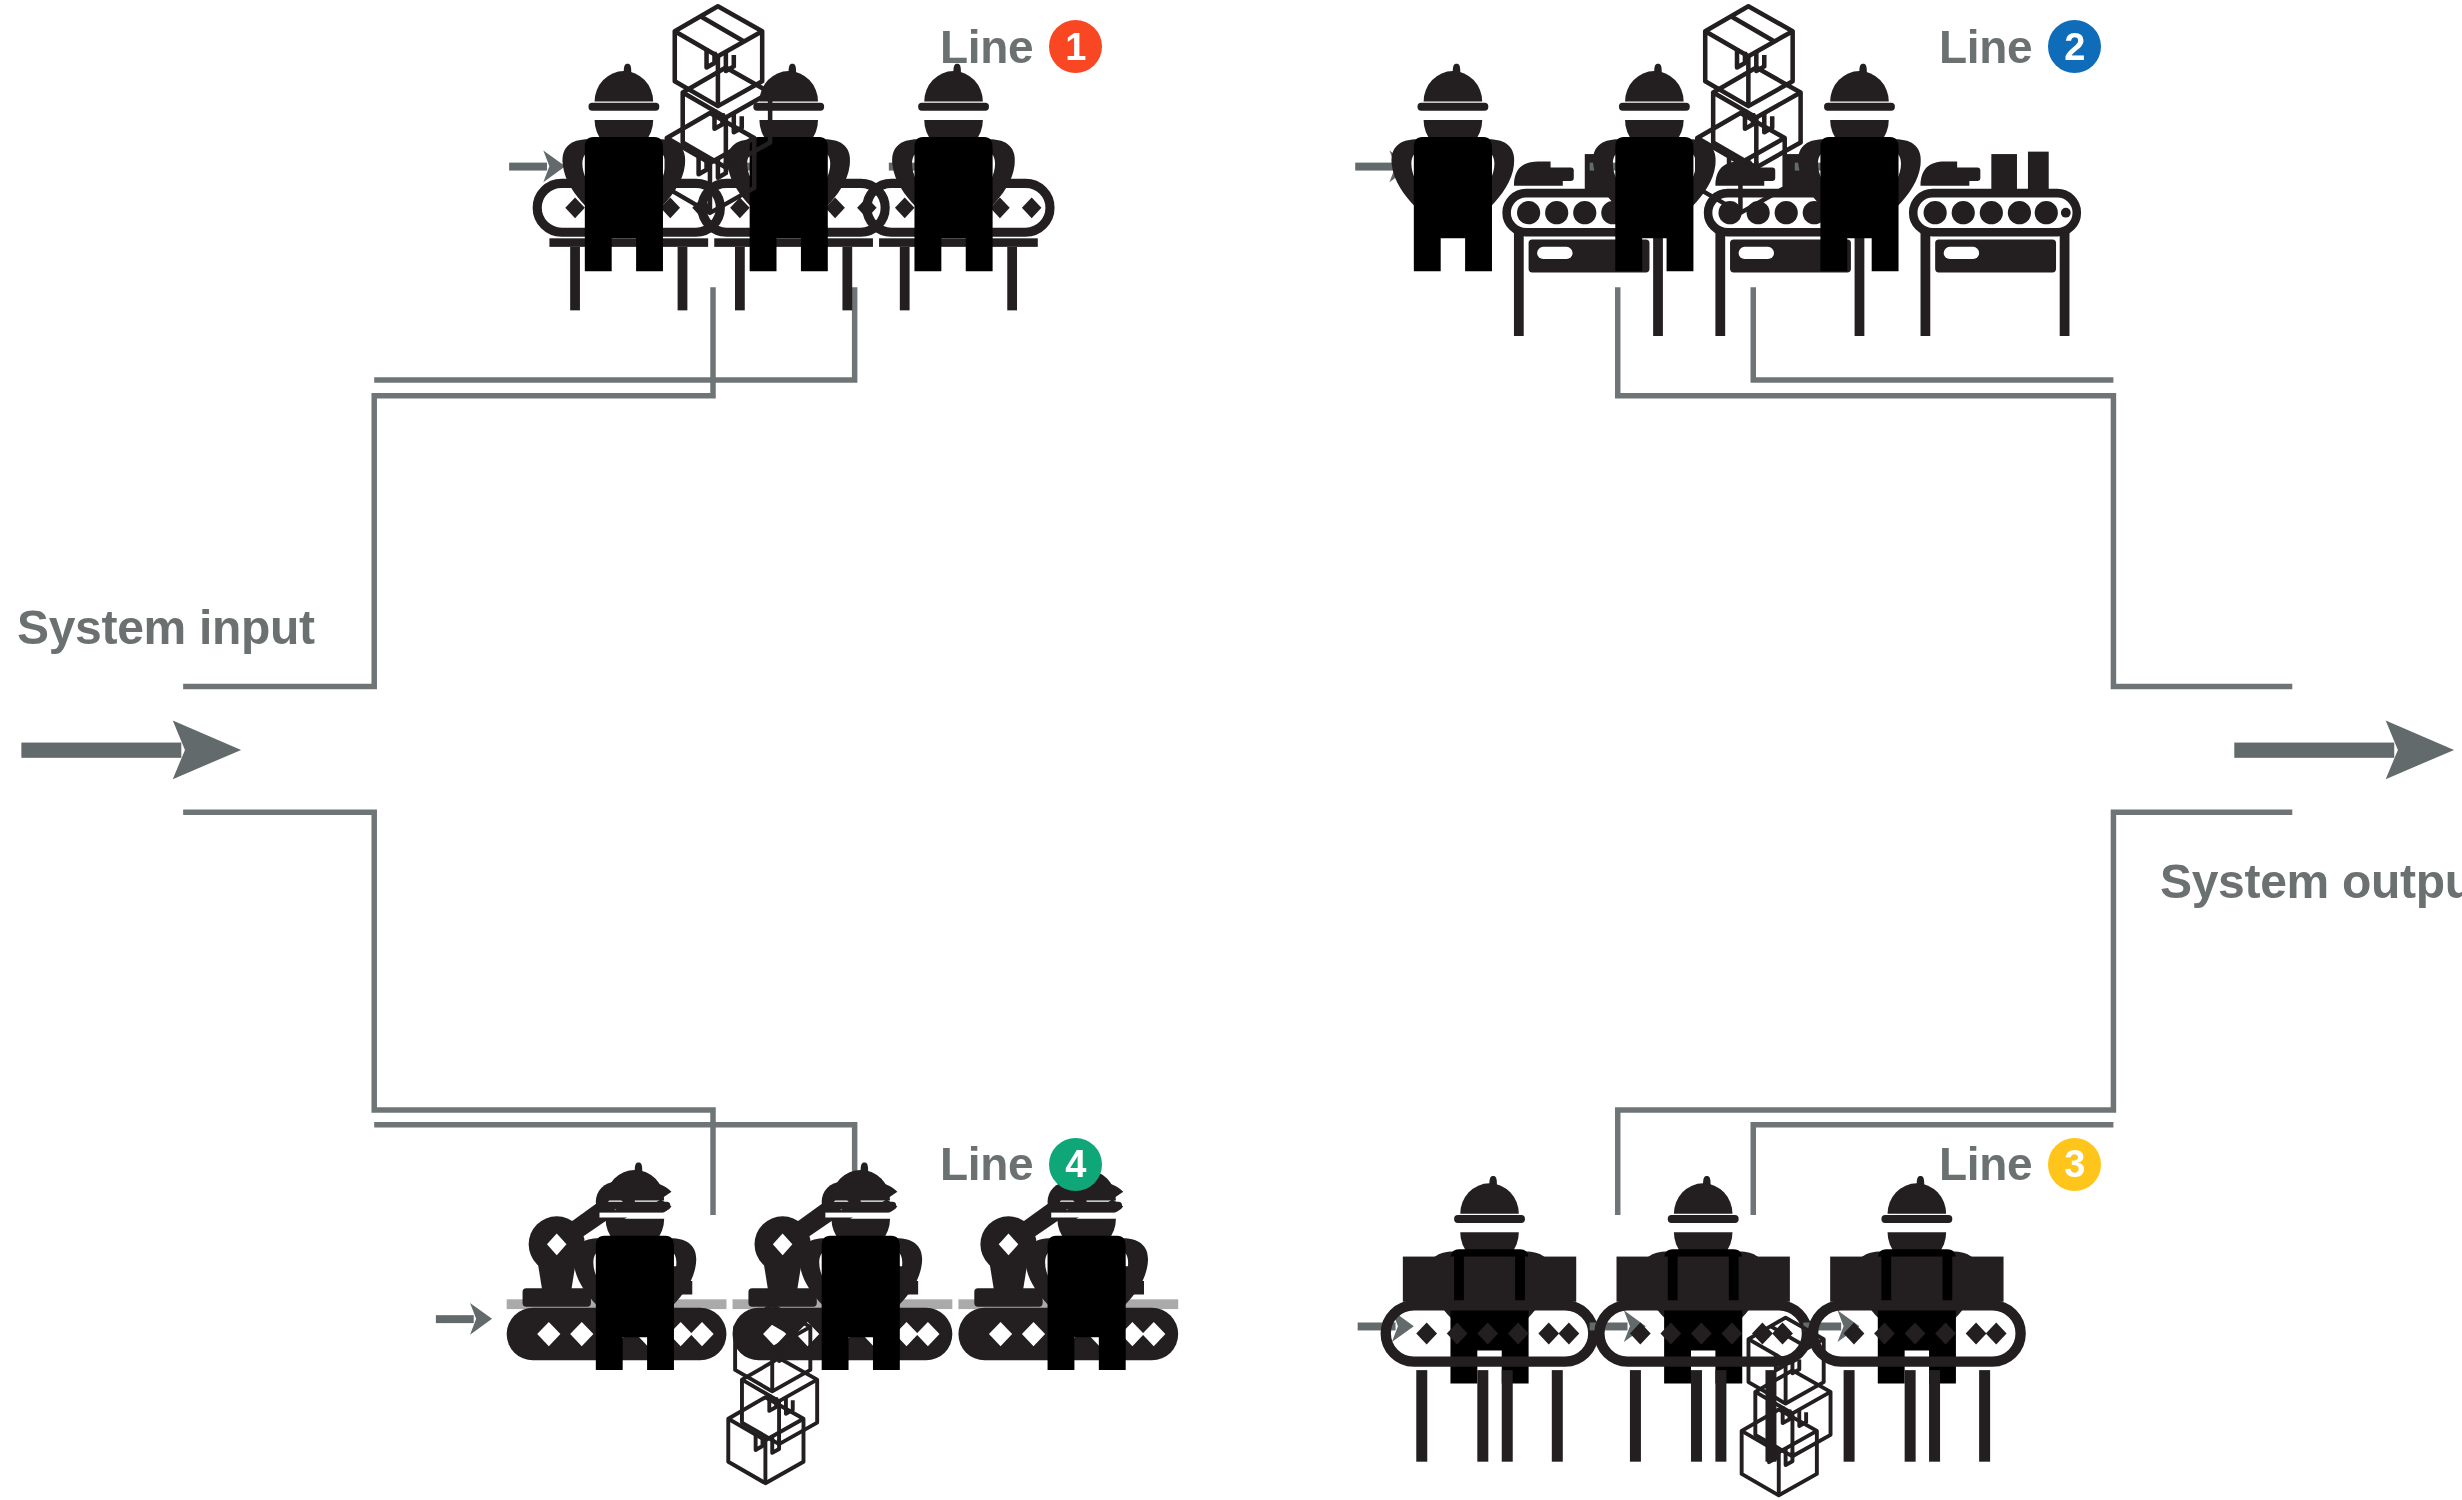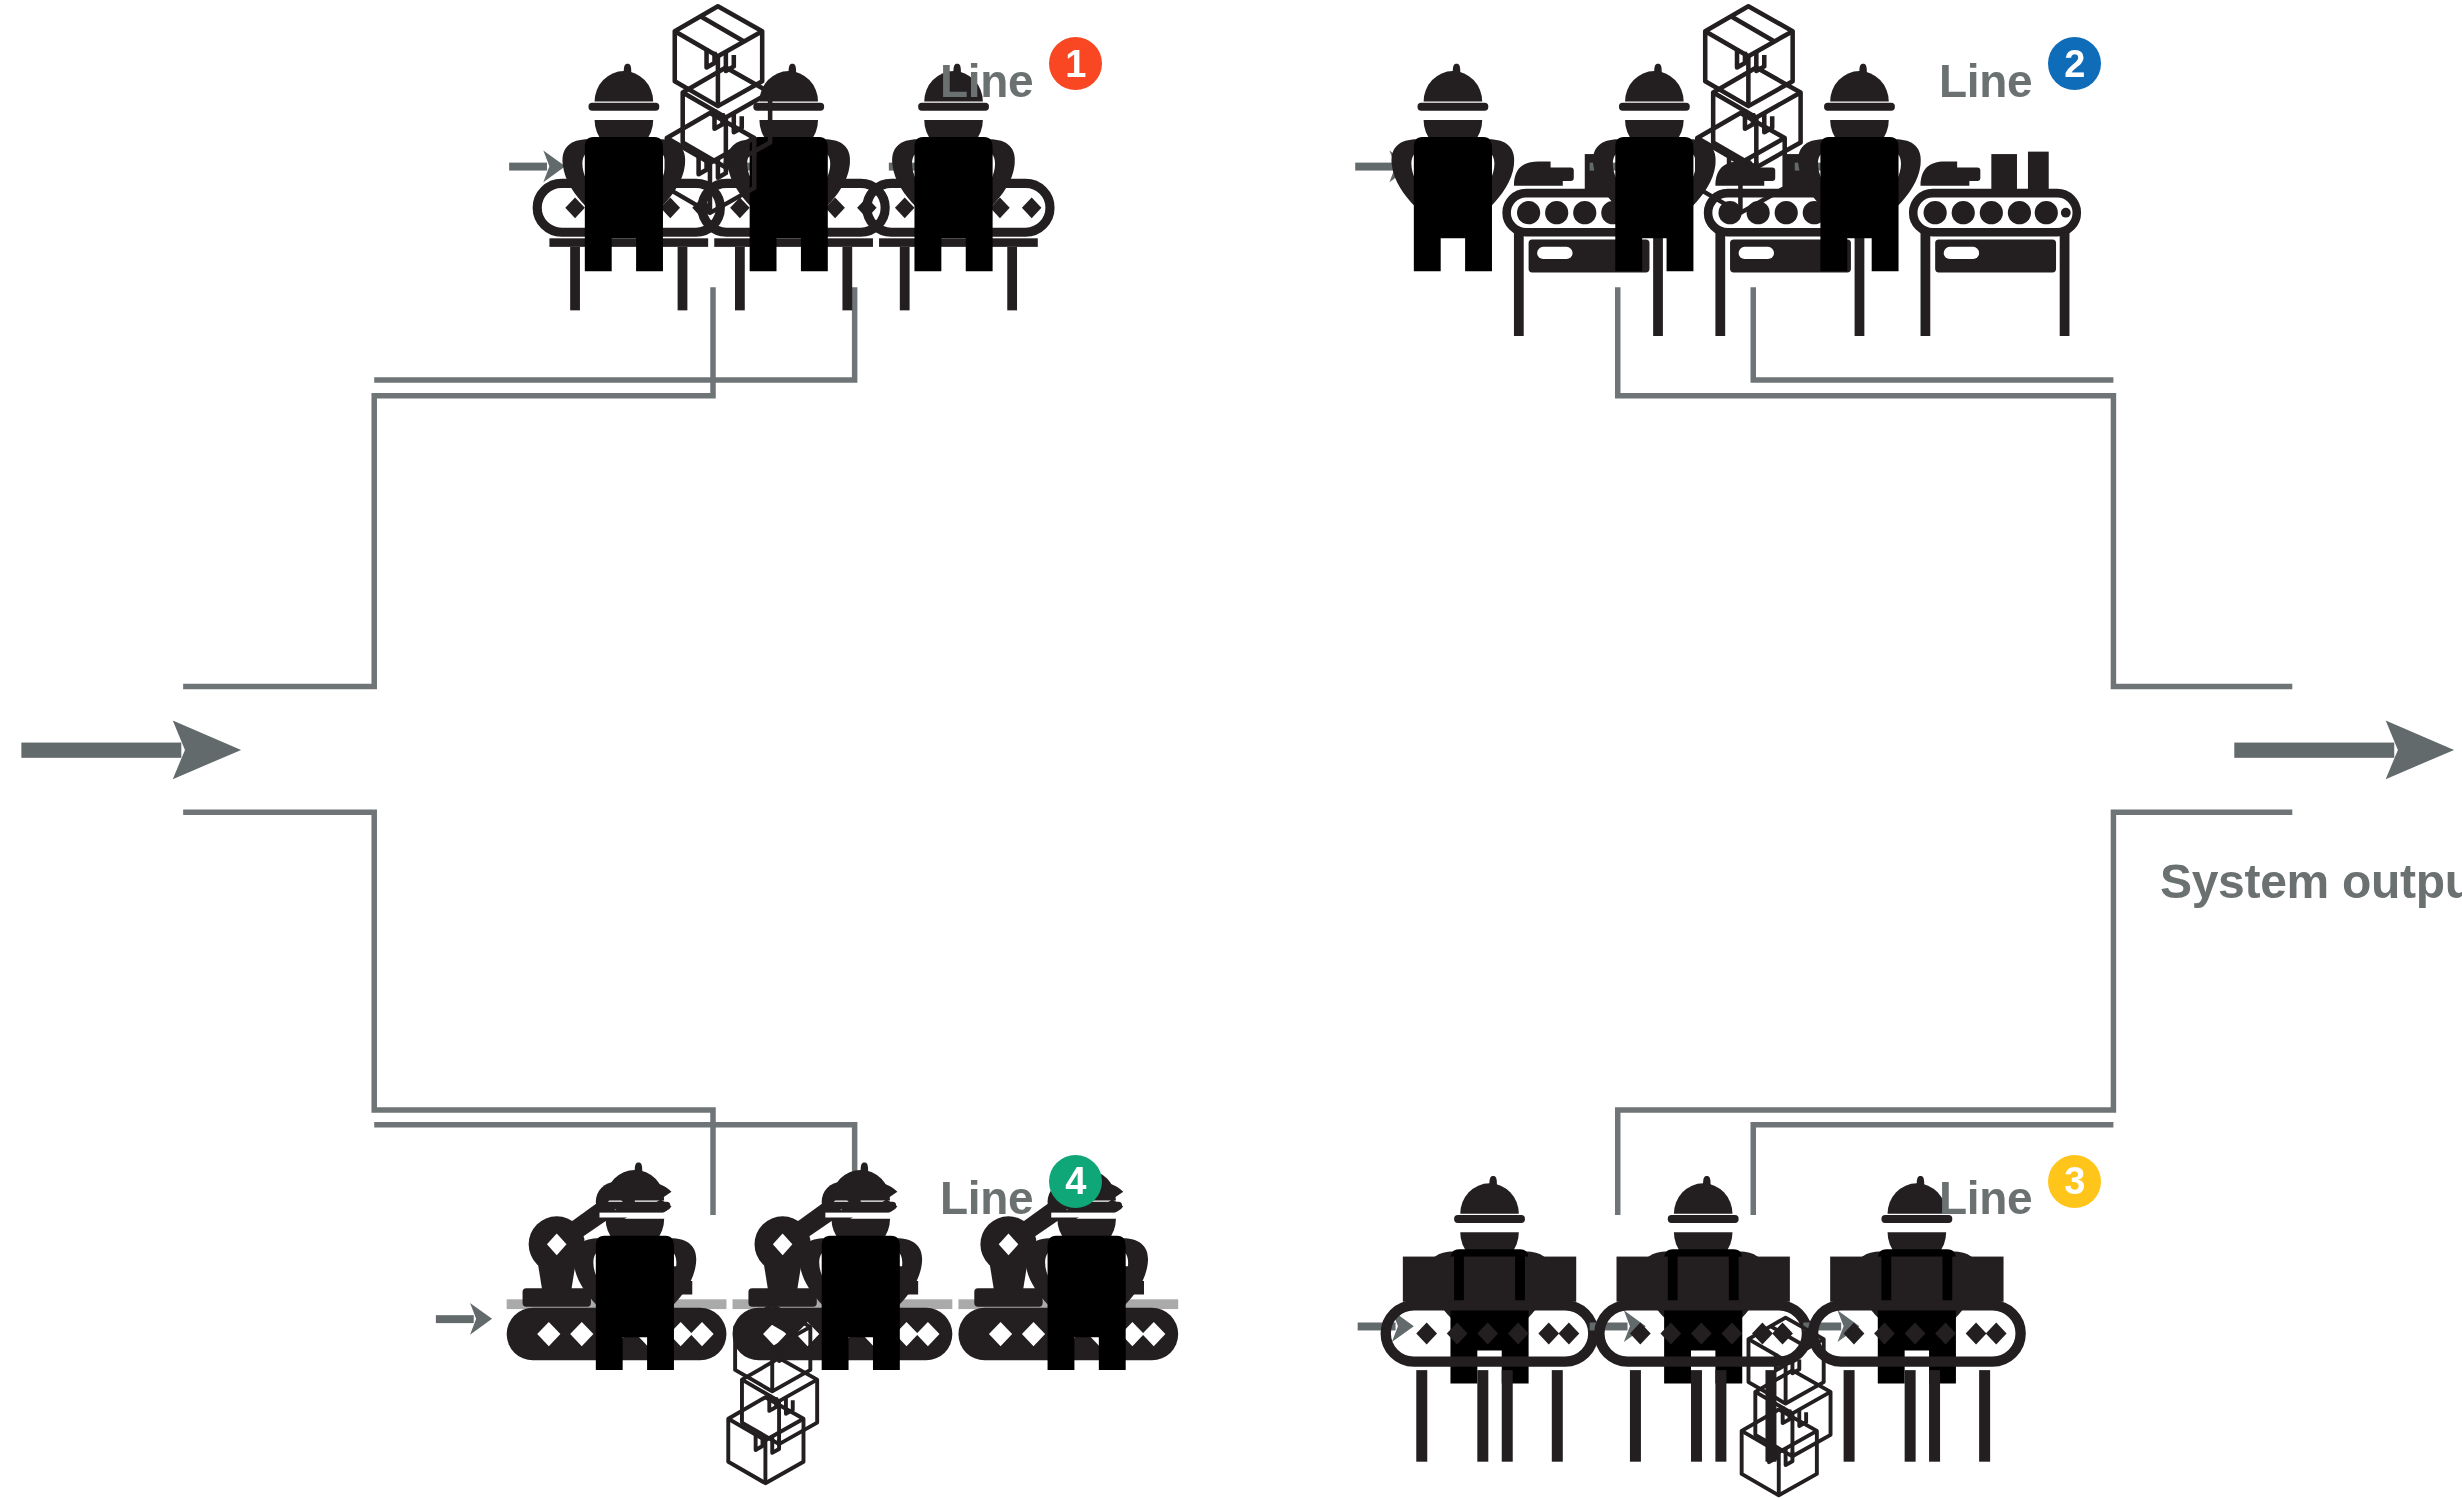--- a/index.html
+++ b/index.html
@@ -28,21 +28,20 @@
     display: flex;
     align-items: center;
     gap: 16px;
     white-space: nowrap;
   }
   .line-label .lbl-text {
     font-size: 46px;
     font-weight: bold;
     color: #6b7071;
     letter-spacing: -0.3px;
-    margin-top: 34px;
   }
   .line-label .badge {
     width: 53px;
     height: 53px;
     border-radius: 50%;
     display: flex;
     align-items: center;
     justify-content: center;
     color: #ffffff;
     font-size: 38px;
@@ -346,16 +345,17 @@
   <div class="line-label" style="left:1939px; top:1137px;">
     <span class="lbl-text">Line</span>
     <span class="badge" id="badge3" style="background: rgb(255, 197, 26);">3</span>
   </div>
 
   <div class="line-label" style="left:940px; top:1137px;">
     <span class="lbl-text">Line</span>
     <span class="badge" id="badge4" style="background: rgb(15, 166, 120);">4</span>
   </div>
 
+  <div class="sys-text" style="left:17px; top:600px;">System input</div>
   <div class="sys-text" style="left:2160px; top:854px;">System output</div>
 
 </div>
 
 
 </body></html>

